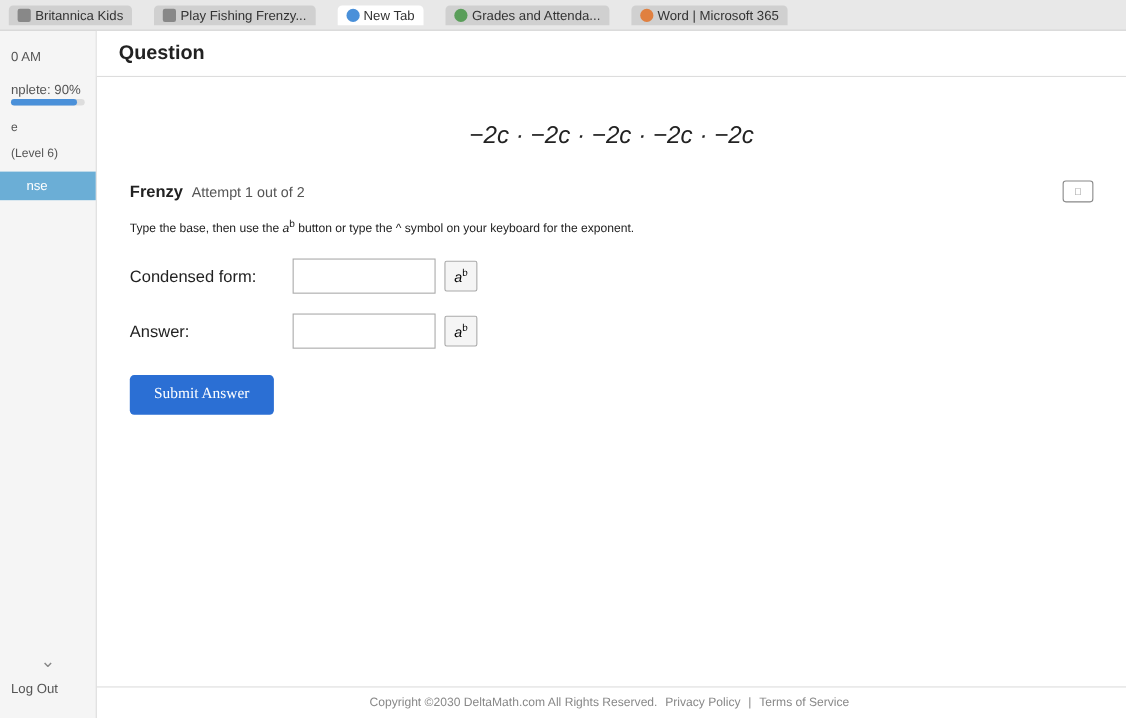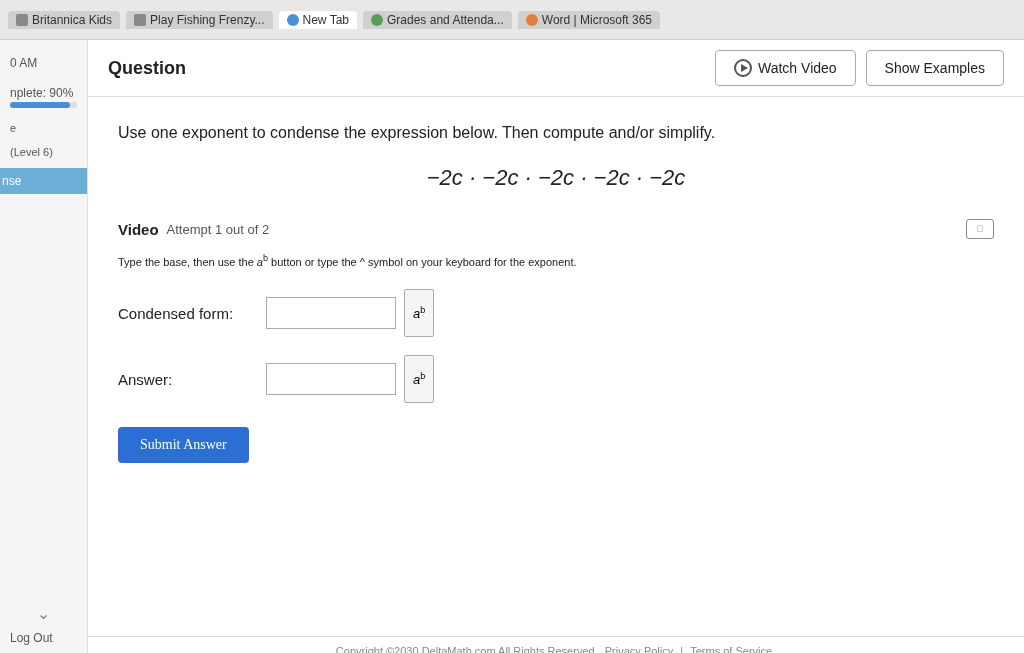--- a/index.html
+++ b/index.html
@@ -9,24 +9,24 @@
       color: #222;
       font-size: 15px;
     }
 
     
     .tab-bar {
       background: #e8e8e8;
       display: flex;
       align-items: center;
       padding: 4px 8px;
-      gap: 6px;
+      gap: 20px;
       font-size: 12px;
       color: #333;
-      height: 40px;
+      height: 28px;
       border-bottom: 1px solid #ccc;
     }
     .tab-item {
       display: flex;
       align-items: center;
       gap: 4px;
       padding: 2px 8px;
       background: #d0d0d0;
       border-radius: 4px 4px 0 0;
       white-space: nowrap;
@@ -80,21 +80,21 @@
       width: 90%;
     }
     .sidebar-section {
       padding: 6px 10px;
       font-size: 11px;
       color: #555;
     }
     .sidebar-highlighted {
       background: #6baed6;
       color: #fff;
-      padding: 6px 2px;
+      padding: 6px 24px;
       font-size: 12px;
       margin: 4px 0;
     }
     .sidebar-bottom {
       padding: 8px 10px;
     }
     .sidebar-chevron {
       text-align: center;
       color: #888;
       font-size: 16px;
@@ -246,21 +246,21 @@
       width: 130px;
       height: 32px;
       outline: none;
     }
     .ab-button {
       border: 1px solid #aaa;
       background: #f5f5f5;
       padding: 4px 8px;
       font-size: 13px;
       cursor: pointer;
-      height: 48px;
+      height: 28px;
       display: flex;
       align-items: center;
       border-radius: 2px;
     }
     .ab-sup {
       font-size: 9px;
       vertical-align: super;
     }
 
     .submit-btn {
@@ -341,44 +341,32 @@
     <div class="sidebar-bottom">
       <div class="sidebar-chevron">⌄</div>
       <div class="log-out">Log Out</div>
     </div>
   </div>
 
   <div class="main-content">
 
     <div class="header">
       <span class="header-title">Question</span>
-      <div class="header-buttons">
-        <button class="btn-watch-video">
-          <span class="play-circle">
-            <span class="play-triangle"></span>
-          </span>
-          <span>Watch Video</span>
-        </button>
-        <button class="btn-show-examples">
-          <span>Show Examples</span>
-        </button>
-      </div>
     </div>
 
     <div class="content-area">
 
-      <p class="question-text">Use one exponent to condense the expression below. Then compute and/or simplify.</p>
 
       <div class="expression">
         −2<i>c</i> · −2<i>c</i> · −2<i>c</i> · −2<i>c</i> · −2<i>c</i>
       </div>
 
       
       <div class="answer-header">
-        <span class="answer-label">Video</span>
+        <span class="answer-label">Frenzy</span>
         <span class="attempt-text">Attempt 1 out of 2</span>
         <div class="keyboard-icon">⎕</div>
       </div>
 
       <p class="instruction-text">
         Type the base, then use the <i>a</i><sup>b</sup> button or type the ^ symbol on your keyboard for the exponent.
       </p>
 
       
       <div class="form-row">

